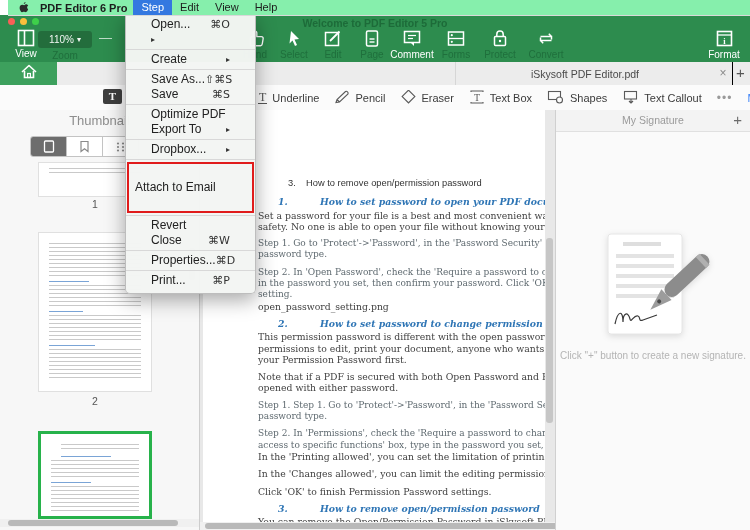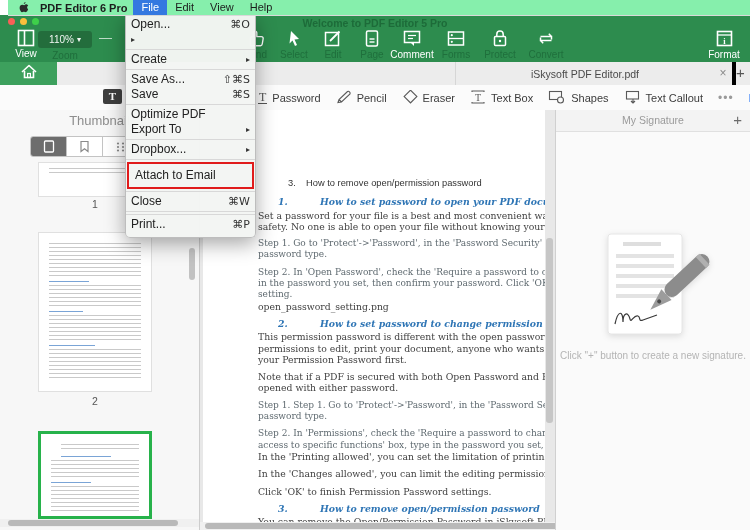--- a/index.html
+++ b/index.html
@@ -22,21 +22,21 @@
   .tbtool svg{display:block;}
   .tblabel{font-size:10px;color:#1f6f3c;line-height:11px;white-space:nowrap;}
   .tbtool.active .tblabel{color:#fff;}
   .zoompill{position:absolute;left:38px;top:16px;width:54px;height:17px;background:rgba(0,0,0,0.22);
     border-radius:3px;color:#f2f7f3;font-size:10px;display:flex;align-items:center;justify-content:center;gap:3px;}
   .zoomlabel{position:absolute;left:38px;top:35px;width:54px;text-align:center;font-size:10px;color:#1f6f3c;}
   .tb-minus{position:absolute;left:99px;top:15px;color:#cfe6d6;font-size:13px;}
   
   .tabrow{position:absolute;left:0;top:62px;width:750px;height:23px;background:#ececec;border-bottom:1px solid #cfcfcf;}
   .hometab{position:absolute;left:0;top:0;width:57px;height:23px;background:#3da05d;display:flex;align-items:center;justify-content:center;}
-  .doctab{position:absolute;left:455px;top:0;width:276px;height:23px;border-left:1px solid #d6d6d6;border-right:4px solid #000000;
+  .doctab{position:absolute;left:455px;top:0;width:276px;height:23px;border-left:1px solid #d6d6d6;border-right:1px solid #000000;
     display:flex;align-items:center;}
   .doctab-title{flex:1;text-align:center;font-size:10.5px;color:#4a4a4a;}
   .tab-close{width:18px;text-align:center;color:#8a8a8a;font-size:12px;line-height:23px;}
   .tab-add{position:absolute;right:0;top:0;width:19px;height:23px;text-align:center;font-size:15px;color:#555;line-height:22px;}
   
   .annbar{position:absolute;left:0;top:85px;width:750px;height:25px;background:#fbfbfb;border-bottom:1px solid #d6d6d6;}
   .tchip{position:absolute;left:103px;top:4px;width:19px;height:15px;background:#3f3f3f;border-radius:2px;
     color:#fff;font-family:"Liberation Serif",serif;font-size:11px;font-weight:bold;text-align:center;line-height:15px;}
   .anntools{position:absolute;left:258px;top:0;height:25px;display:flex;align-items:center;gap:15px;}
   .anntool{display:flex;align-items:center;gap:5px;font-size:11px;color:#3c3c3c;white-space:nowrap;}
@@ -76,27 +76,27 @@
   .rightpanel{position:absolute;left:555px;top:110px;width:195px;height:420px;background:#fafafa;border-left:1px solid #d0d0d0;box-sizing:border-box;}
   .rp-header{position:absolute;left:0;top:0;width:100%;height:21px;background:#f3f3f3;border-bottom:1px solid #e0e0e0;}
   .rp-title{position:absolute;left:0;top:4px;width:100%;text-align:center;font-size:10.5px;color:#9a9a9a;}
   .rp-add{position:absolute;right:8px;top:1px;font-size:15px;color:#6b6b6b;}
   .rp-illus{position:absolute;left:37px;top:120px;filter:drop-shadow(0 2px 3px rgba(0,0,0,0.12));}
   .rp-hint{position:absolute;left:0;top:240px;width:100%;text-align:center;font-size:10px;color:#b4b4b4;}
   
   .filemenu{position:absolute;left:125px;top:14px;width:129px;background:rgba(243,245,243,0.98);
     border:1px solid #bdbdbd;border-top:none;border-radius:0 0 5px 5px;box-shadow:0 6px 20px rgba(0,0,0,0.35);
     padding:3px 0 5px 0;z-index:110;font-size:12px;color:#222;}
-  .mi{height:15px;line-height:15px;padding:0 5px;display:flex;align-items:center;white-space:nowrap;}
+  .mi{height:15px;line-height:15px;padding:0 25px;display:flex;align-items:center;white-space:nowrap;}
   .mi .lbl{flex:1;}
   .mi .sc{font-family:"DejaVu Sans",sans-serif;font-size:11px;color:#333;}
   .mi .sub{font-size:8px;color:#333;}
   .msep{height:1px;background:#d8d8d8;margin:2px 0;}
   .m-attach{border:2px solid #e01b1b;margin:0 1px;}
-  .m-attach .mi{padding:4px 6px;}
+  .m-attach .mi{padding:16px 6px;}
 </style>
 </head>
 <body>
 
 <div id="screen">
 
   <div class="toolbar">
     <div class="lights">
       <div class="light l-red"></div>
       <div class="light l-yel"></div>
@@ -224,21 +224,21 @@
       <span class="tab-close">×</span>
     </div>
     <div class="tab-add">+</div>
   </div>
 
   <div class="annbar">
     <div class="tchip">T</div>
     <div class="anntools">
       <div class="anntool">
         <span class="ic-underline">T</span>
-        <span>Password</span>
+        <span>Underline</span>
       </div>
       <div class="anntool">
         <span>
           <svg width="16" height="14" viewBox="0 0 16 14">
               <path d="M2 12.5 L3 9.5 L11.5 1.5 Q12.5 .8 13.5 1.8 T14 4 L5.5 12 Z M3 9.5 L5.5 12" fill="none" stroke="#5a5a5a" stroke-width="1.1"></path>
             </svg>
         </span>
         <span>Pencil</span>
       </div>
       <div class="anntool">
@@ -404,21 +404,21 @@
     <div class="rp-hint">Click "+" button to create a new signature.</div>
   </div>
 
   <div class="menubar">
     <span class="mb-apple">
       <svg width="11" height="13" viewBox="0 0 11 13">
           <path d="M7.8 3.3 c.9 0 1.9.5 2.4 1.3 c-1.3.8-1.6 2.7-.1 3.7 c-.4 1.2-1.3 2.9-2.4 2.9 c-.7 0-.9-.4-1.8-.4 c-.9 0-1.2.4-1.8.4 C3 11.2 1.6 8.8 1.6 6.9 c0-2 1.3-3.2 2.7-3.2 c.8 0 1.4.5 1.9.5 c.4 0 1-.9 1.6-.9z M7.5 1 c.1.8-.6 2-1.7 2 c-.1-1 .8-2 1.7-2z" fill="#2b2b2b"></path>
         </svg>
     </span>
     <span class="mb-app">PDF Editor 6 Pro</span>
-    <span class="mb-item active" style="margin-left:6px;">File</span>
+    <span class="mb-item active" style="margin-left:6px;">Step</span>
     <span class="mb-item">Edit</span>
     <span class="mb-item">View</span>
     <span class="mb-item">Help</span>
   </div>
 
   <div class="filemenu">
     <div class="mi">
         <span class="lbl">Open...</span>
         <span class="sc">⌘O</span>
       </div>
@@ -453,24 +453,31 @@
         <span class="sub">▸</span>
       </div>
     <div class="msep"></div>
     <div class="m-attach">
       <div class="mi">
           <span class="lbl">Attach to Email</span>
         </div>
     </div>
     <div class="msep"></div>
     <div class="mi">
+        <span class="lbl">Revert</span>
+      </div>
+    <div class="mi">
         <span class="lbl">Close</span>
         <span class="sc">⌘W</span>
       </div>
     <div class="msep"></div>
+    <div class="mi">
+        <span class="lbl">Properties...</span>
+        <span class="sc">⌘D</span>
+      </div>
     <div class="msep"></div>
     <div class="mi">
         <span class="lbl">Print...</span>
         <span class="sc">⌘P</span>
       </div>
   </div>
 
 </div>
 
 </body></html>

